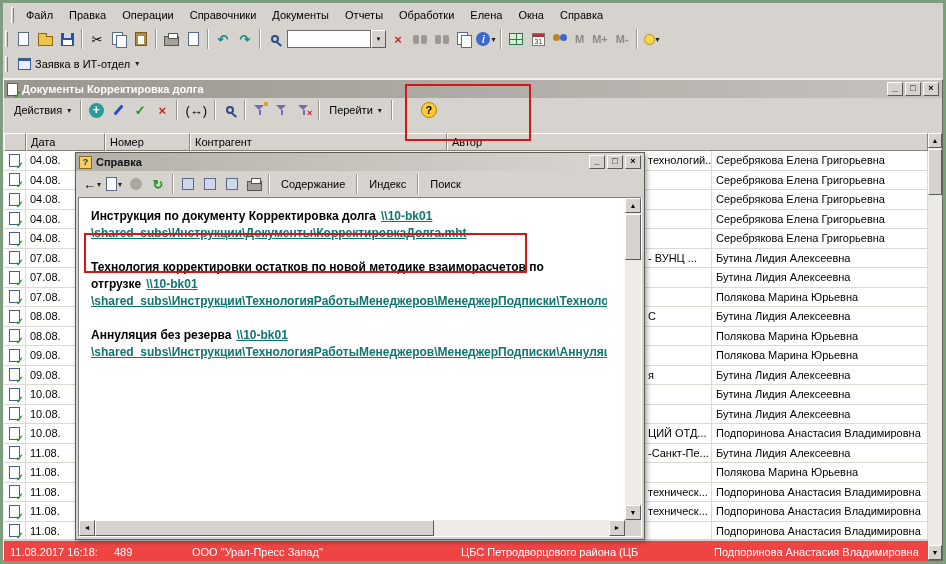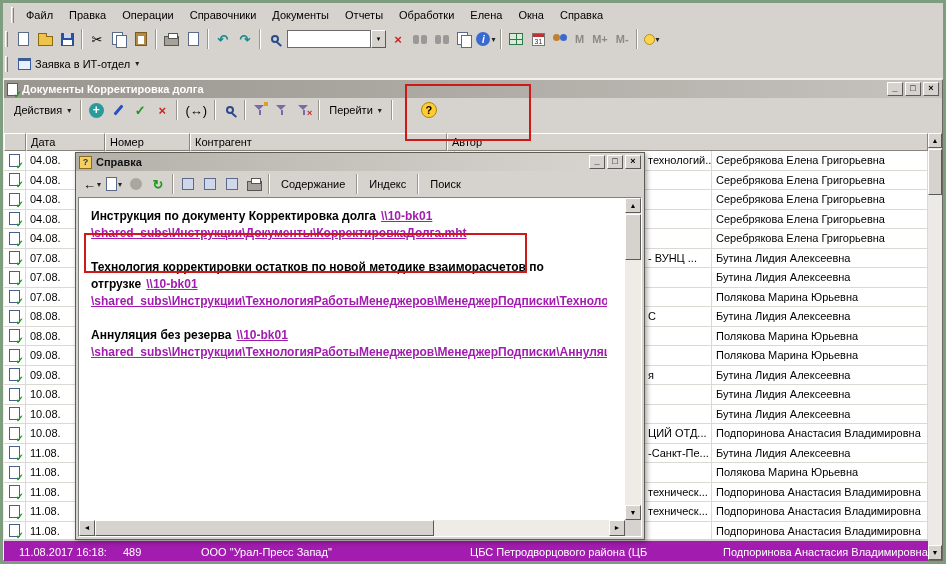--- a/index.html
+++ b/index.html
@@ -82,41 +82,41 @@
   
   .thead{position:absolute;left:0;top:53px;right:14px;height:18px;display:flex}
   .th{border:1px solid;border-color:#fff #8a867e #8a867e #fff;background:#d6d3ce;padding:2px 4px;overflow:hidden;white-space:nowrap}
   .w-icon{width:22px;flex:none}.w-date{width:79px;flex:none}.w-num{width:85px;flex:none}
   .w-org{width:265px;flex:none}.w-contra{width:257px;flex:none}.w-author{flex:1}
   .tbody{position:absolute;left:0;top:71px;right:14px;bottom:21px;background:#fff;overflow:hidden}
   .trow{display:flex;height:19.5px;border-bottom:1px solid #dcd9d4;background:#fff}
   .td{border-right:1px solid #dcd9d4;padding:3px 4px 0;overflow:hidden;white-space:nowrap}
   .td.w-icon{display:flex;align-items:center;justify-content:center;padding:0}
   .td.w-contra{padding-left:193px}
-  .sel-row{position:absolute;left:0;right:14px;top:461px;height:21px;background:#a21caf;color:#fff;display:flex;align-items:center;padding-left:15px;overflow:hidden;white-space:nowrap}
+  .sel-row{position:absolute;left:0;right:14px;top:461px;height:21px;background:#ef4444;color:#fff;display:flex;align-items:center;padding-left:6px;overflow:hidden;white-space:nowrap}
   .s-date{width:104px;flex:none}.s-num{width:78px;flex:none}.s-org{width:265px;flex:none}.s-contra{width:257px;flex:none;padding-left:4px}.s-author{flex:1}
   .vscroll{position:absolute;right:0;top:53px;bottom:0;width:14px;background:#eceae6;display:flex;flex-direction:column}
   .scroll-btn{height:15px;background:#d6d3ce;border:1px solid;border-color:#fff #5a5a5a #5a5a5a #fff;font-size:7px;text-align:center;line-height:13px;flex:none}
   .vthumb{height:46px;background:#d6d3ce;border:1px solid;border-color:#fff #5a5a5a #5a5a5a #fff;margin-top:1px}
   .vspacer{flex:1}
 
   
   .help-win{position:absolute;left:75px;top:152px;width:570px;height:388px;background:#d6d3ce;border:1px solid #5f5c56;box-shadow:2px 2px 5px rgba(0,0,0,.35);z-index:10}
   .help-title{position:absolute;left:0;top:0;right:0;height:18px;background:linear-gradient(90deg,#b3b0aa,#dad7d2);display:flex;align-items:center;padding:0 3px;gap:4px}
   .help-title .title-text{color:#111}
   .i-helpbook{width:13px;height:13px;background:#f5d060;border:1px solid #8a6a20;font-size:9px;font-weight:bold;text-align:center;line-height:11px;color:#333}
   .help-toolbar{position:absolute;left:1px;top:18px;right:1px;height:26px;display:flex;align-items:center;padding-left:4px}
   .help-tbtn{padding:4px 8px;white-space:nowrap}
   .i-stop{width:12px;height:12px;border-radius:50%;background:#aaa6a0}
   .i-bookrow{width:12px;height:12px;background:#cfd8ea;border:1px solid #5a6a8a}
   .help-content{position:absolute;left:2px;top:44px;right:2px;bottom:2px;background:#fff;border:1px solid #808080;border-right-color:#fff;border-bottom-color:#fff}
   .help-text{position:absolute;left:0;top:0;right:16px;bottom:16px;overflow:hidden;padding:10px 4px 0 12px}
   .help-heading{font-size:17px;font-weight:bold;color:#2431c4;margin:2px 0 12px;white-space:nowrap}
   .help-entry{width:482px;font-weight:bold;font-size:12px;line-height:17px;margin-bottom:17px}
-  .hlink{color:#a21caf;text-decoration:underline;cursor:pointer}
+  .hlink{color:#0f766e;text-decoration:underline;cursor:pointer}
   .hlink.inline{margin-left:5px}
   .hpath{display:block;white-space:nowrap;overflow:hidden;width:516px}
   .help-vscroll{position:absolute;right:0;top:0;bottom:16px;width:16px;background:#efece8;display:flex;flex-direction:column}
   .help-vscroll .scroll-btn,.help-hscroll .scroll-btn{height:15px;width:100%}
   .help-hscroll{position:absolute;left:0;bottom:0;right:16px;height:16px;background:#efece8;display:flex}
   .hbtn{width:16px;height:16px;background:#d6d3ce;border:1px solid;border-color:#fff #5a5a5a #5a5a5a #fff;font-size:7px;text-align:center;line-height:14px;flex:none}
   .hthumb{width:62%;height:16px;background:#d6d3ce;border:1px solid;border-color:#fff #5a5a5a #5a5a5a #fff}
   .help-corner{position:absolute;right:0;bottom:0;width:16px;height:16px;background:#d6d3ce}
 
   

